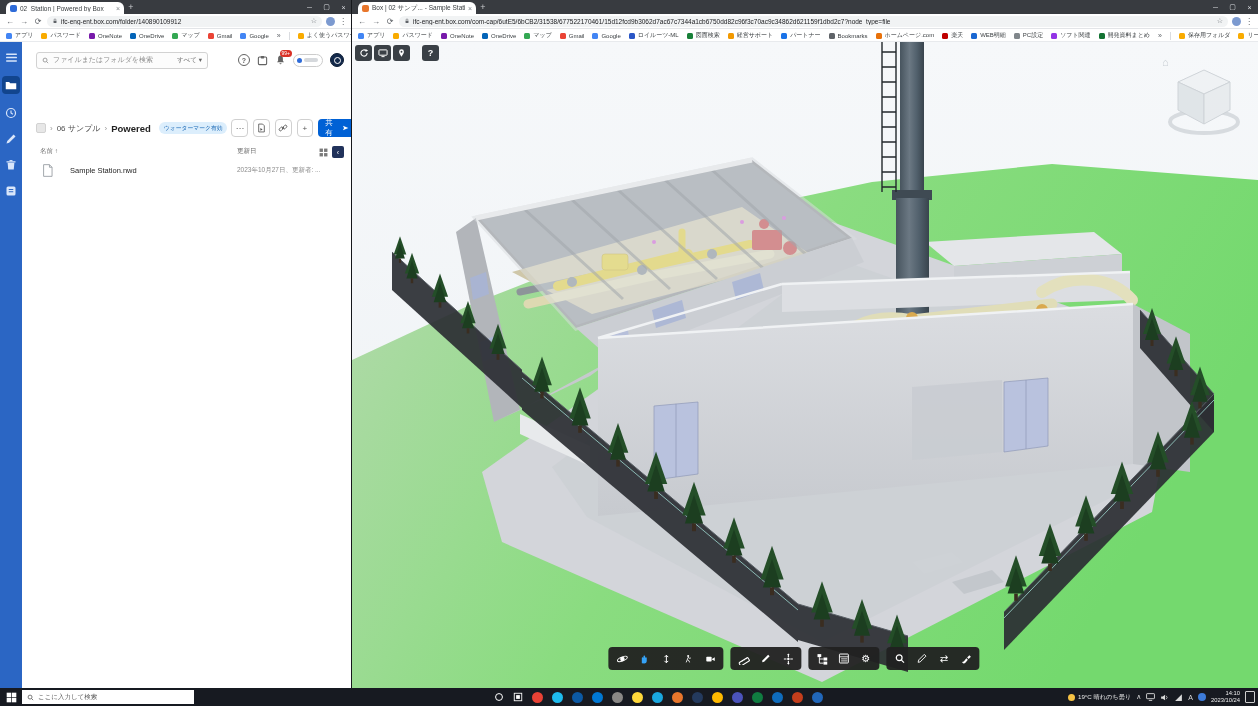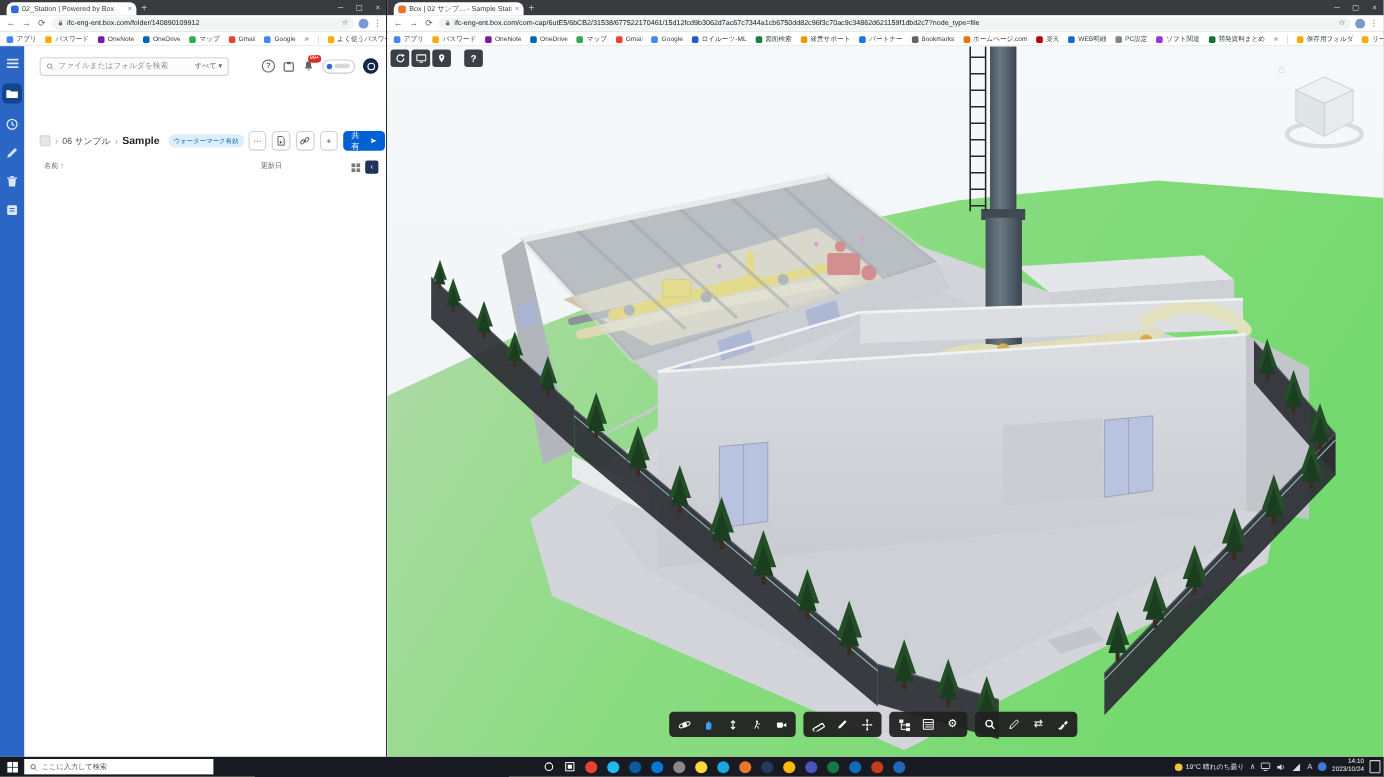--- a/index.html
+++ b/index.html
@@ -251,21 +251,21 @@
             <span class="acirc">
                 <i></i>
               </span>
           </div>
         </div>
         <div class="crow">
           <span class="crumb-thumb"></span>
           <span class="csep">›</span>
           <span class="crumb">06 サンプル</span>
           <span class="csep">›</span>
-          <span class="crumb cur">Sample</span>
+          <span class="crumb cur">Powered</span>
           <span class="fbadge">ウォーターマーク有効</span>
           <div class="acts">
             <span class="sqbtn">⋯</span>
             <span class="sqbtn">
                 <svg width="9" height="10" viewBox="0 0 16 16">
                   <path d="M3 1h7l3 3v11H3z" fill="none" stroke="#555" stroke-width="1.5"></path>
                   <path d="M6 8l4 2.5L6 13z" fill="#555"></path>
                 </svg>
               </span>
             <span class="sqbtn">
@@ -294,20 +294,30 @@
                     <rect x="1" y="1" width="6" height="6"></rect>
                     <rect x="9" y="1" width="6" height="6"></rect>
                     <rect x="1" y="9" width="6" height="6"></rect>
                     <rect x="9" y="9" width="6" height="6"></rect>
                   </g>
                 </svg>
               </span>
             <span class="collapsebtn">‹</span>
           </span>
         </div>
+        <div class="frow">
+          <span class="fico">
+              <svg width="11" height="13" viewBox="0 0 16 20">
+                <path d="M2 1h9l4 4v14H2z" fill="#fff" stroke="#9aa0a6" stroke-width="1.4"></path>
+                <path d="M11 1v4h4" fill="none" stroke="#9aa0a6" stroke-width="1.4"></path>
+              </svg>
+            </span>
+          <span class="fname">Sample Station.nwd</span>
+          <span class="fupd">2023年10月27日、更新者: ...</span>
+        </div>
       </div>
     </div>
   </div>
 
   <div class="bwin right">
     <div class="tabstrip">
       <div class="tab">
         <span class="fav" style="background:#e8762c"></span>
         <span class="ttl">Box | 02 サンプ... - Sample Station.n...</span>
         <span class="x">×</span>

